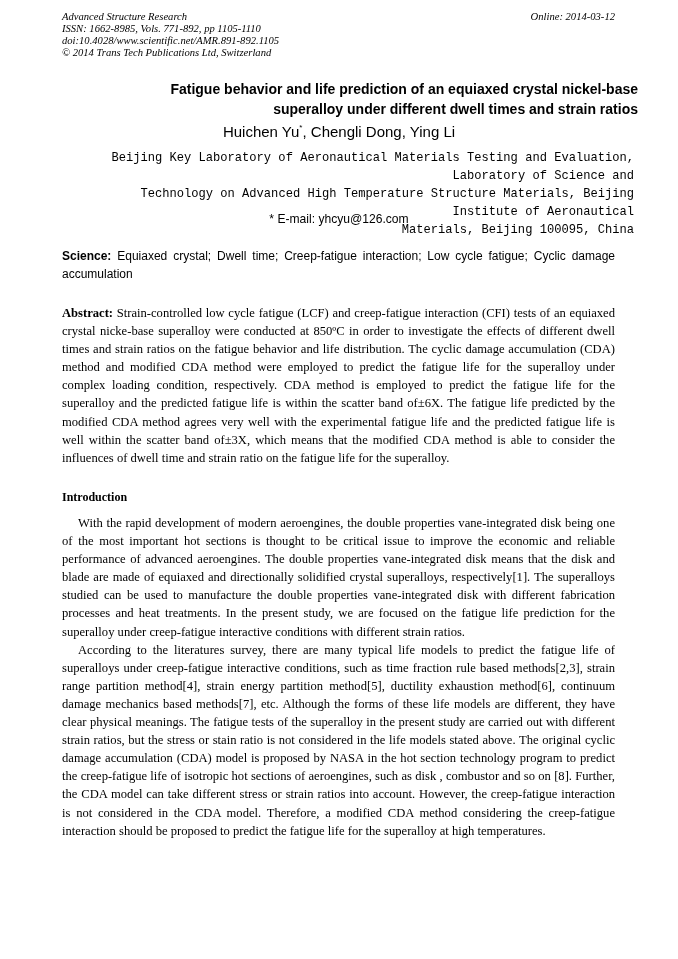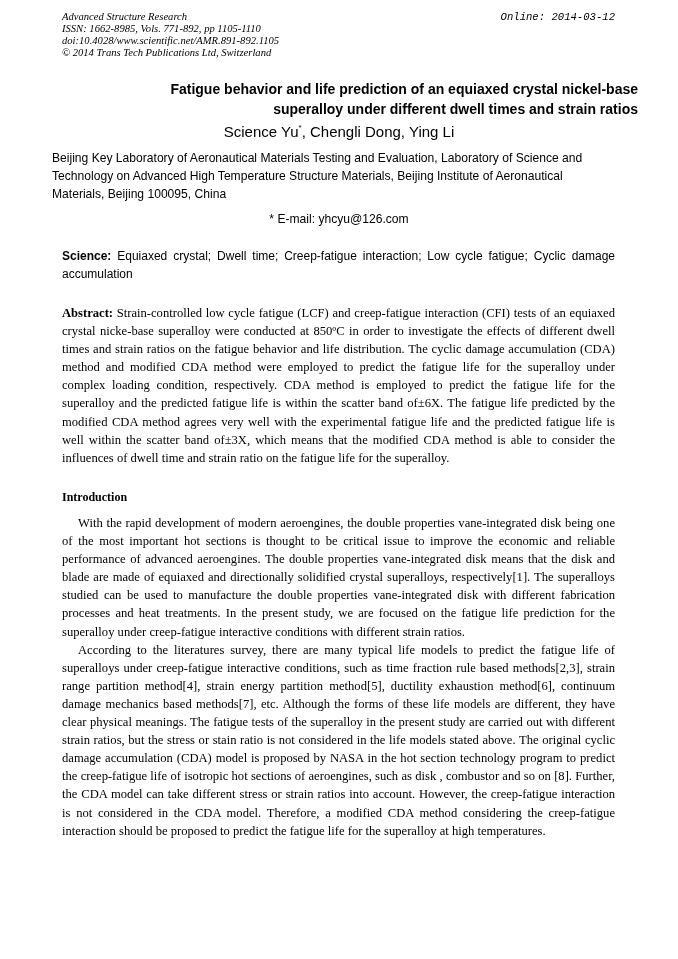--- a/index.html
+++ b/index.html
@@ -3,30 +3,30 @@
 <meta charset="utf-8">
 <style>
   html, body { margin: 0; padding: 0; background: #ffffff; }
   body { width: 678px; height: 959px; position: relative; overflow: hidden; color: #000; }
   .page { position: absolute; left: 0; top: 0; width: 678px; height: 959px; background: #fff; }
 
   .hdr-left { position: absolute; left: 62px; top: 11px; width: 360px;
     font-family: "Liberation Serif", serif; font-style: italic; font-size: 10.6px; line-height: 12px; }
   .hdr-left div { white-space: nowrap; }
   .hdr-right { position: absolute; right: 63px; top: 11px;
-    font-family: Liberation Mono, monospace; font-style: italic; font-size: 10.6px; line-height: 12px; white-space: nowrap; }
+    font-family: Liberation Serif, serif; font-style: italic; font-size: 10.6px; line-height: 12px; white-space: nowrap; }
 
   .title { position: absolute; left: 40px; width: 598px; top: 79px; text-align: right;
     font-family: "Liberation Sans", sans-serif; font-weight: bold; font-size: 14px; line-height: 20px; }
   .authors { position: absolute; left: 40px; width: 598px; top: 122px; text-align: center;
     font-family: "Liberation Sans", sans-serif; font-size: 15px; line-height: 20px; }
   .authors sup { font-size: 8px; vertical-align: 7px; line-height: 0; }
 
-  .affil { position: absolute; left: 52px; width: 566px; top: 149px; text-align: left;
-    font-family: Liberation Sans, sans-serif; font-size: 12.1px; line-height: 18px; }
+  .affil { position: absolute; left: 68px; width: 566px; top: 149px; text-align: right;
+    font-family: Liberation Mono, monospace; font-size: 12.1px; line-height: 18px; }
   .email { position: absolute; left: 40px; width: 598px; top: 210px; text-align: center;
     font-family: "Liberation Sans", sans-serif; font-size: 12.1px; line-height: 18px; }
 
   .keywords { position: absolute; left: 62px; width: 553px; top: 247px; text-align: justify;
     font-family: "Liberation Sans", sans-serif; font-size: 12px; line-height: 18px; }
   .keywords b { font-weight: bold; }
 
   .abstract { position: absolute; left: 62px; width: 553px; top: 304px; text-align: justify;
     font-family: "Liberation Serif", serif; font-size: 12.6px; line-height: 18.1px; }
   .abstract b { font-weight: bold; }
@@ -49,21 +49,21 @@
     <div>doi:10.4028/www.scientific.net/AMR.891-892.1105</div>
     <div>© 2014 Trans Tech Publications Ltd, Switzerland</div>
   </div>
   <div class="hdr-right">Online: 2014-03-12</div>
 
   <div class="title">
     <div>Fatigue behavior and life prediction of an equiaxed crystal nickel-base</div>
     <div>superalloy under different dwell times and strain ratios</div>
   </div>
 
-  <div class="authors"><span>Science Yu</span><sup>*</sup><span>, Chengli Dong, Ying Li</span></div>
+  <div class="authors"><span>Huichen Yu</span><sup>*</sup><span>, Chengli Dong, Ying Li</span></div>
 
   <div class="affil">
     <div>Beijing Key Laboratory of Aeronautical Materials Testing and Evaluation, Laboratory of Science and</div>
     <div>Technology on Advanced High Temperature Structure Materials, Beijing Institute of Aeronautical</div>
     <div>Materials, Beijing 100095, China</div>
   </div>
 
   <div class="email">* E-mail: yhcyu@126.com</div>
 
   <div class="keywords"><b>Science:</b><span> Equiaxed crystal; Dwell time; Creep-fatigue interaction; Low cycle fatigue; Cyclic damage accumulation</span></div>

